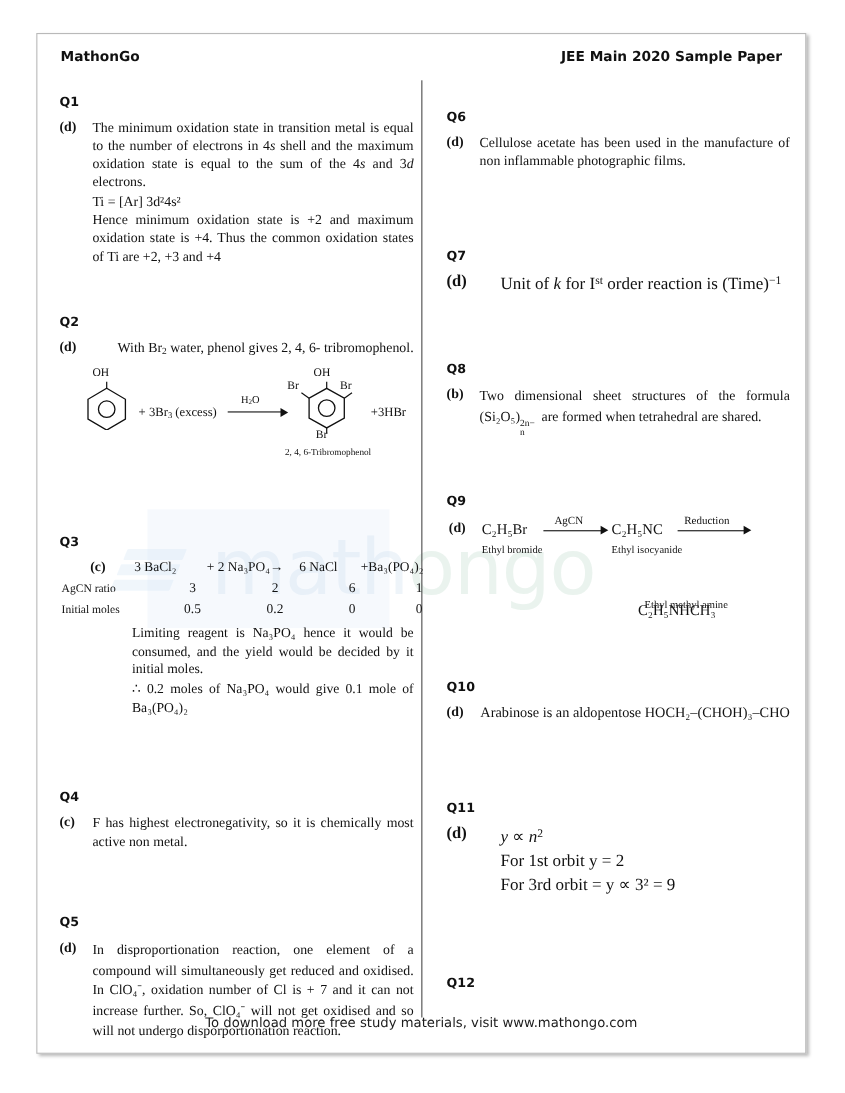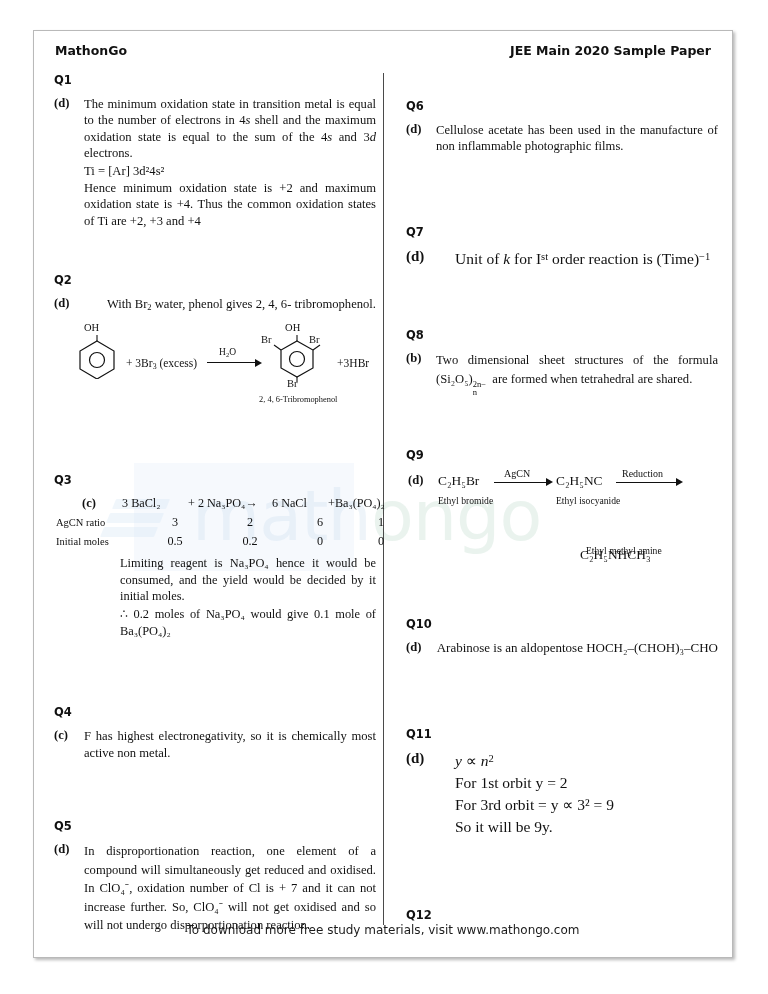--- a/index.html
+++ b/index.html
@@ -63,21 +63,21 @@
   .hdr .right{position:absolute;right:21px;top:0;}
 
   
   .divider{
     position:absolute;left:349px;top:42px;width:1px;height:852px;
     background:#4a4a4a;z-index:2;
   }
   .col{
     position:absolute;top:42px;z-index:2;
   }
-  .col-l{left:20px;width:322px;}
+  .col-l{left:20px;width:322px;margin-top:12px;}
   .col-r{left:372px;width:312px;}
 
   .qlabel{
     font-family:"DejaVu Sans", sans-serif;
     font-weight:bold;font-size:11.5px;color:#111;
     margin:0 0 9px 0;
   }
   .blk{display:flex;margin-bottom:4px;}
   .opt{
     flex:none;width:30px;font-weight:bold;font-size:12.6px;
@@ -342,21 +342,20 @@
     <div class="sp-lg"></div>
     <div class="sp"></div>
 
     <div class="qlabel">Q11</div>
     <div class="blk">
       <div class="opt big">(d)</div>
       <div class="body lg" style="padding-left:8px;">
         <div><i class="it">y</i><span> ∝ </span><i class="it">n</i><sup>2</sup></div>
         <div>For 1st orbit y = 2</div>
         <div>For 3rd orbit = y ∝ 3² = 9</div>
-        <div>So it will be 9y.</div>
       </div>
     </div>
 
     <div class="sp-lg"></div>
     <div class="sp"></div>
 
     <div class="qlabel">Q12</div>
   </div>
 
   <div class="footer">To download more free study materials, visit www.mathongo.com</div>

